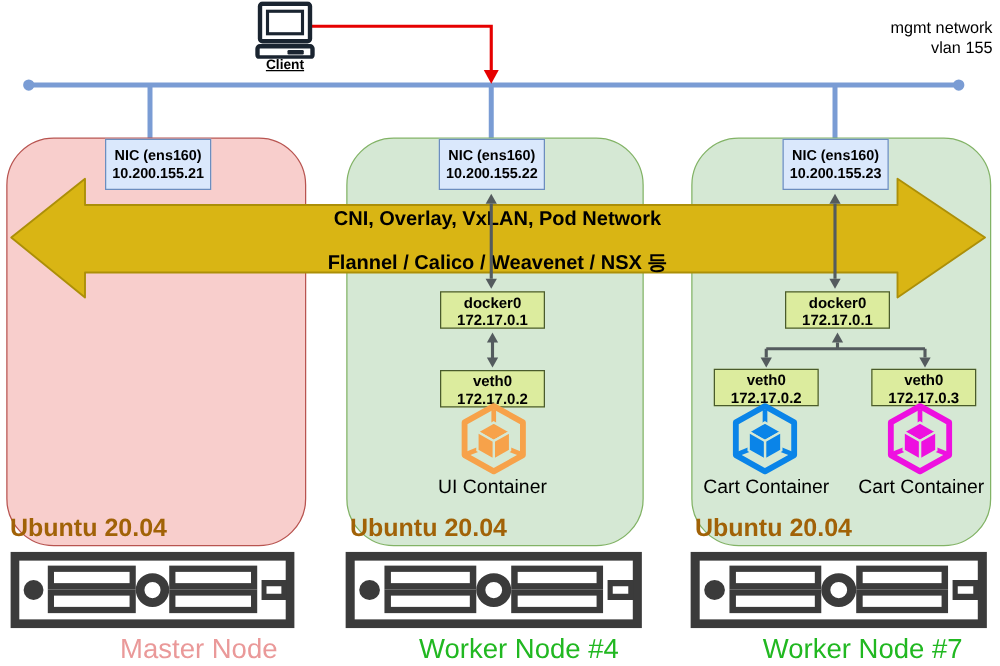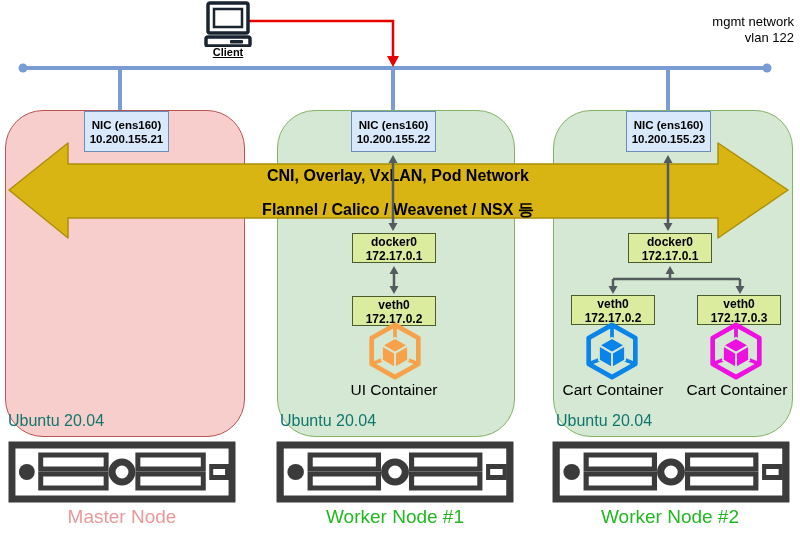--- a/index.html
+++ b/index.html
@@ -15,22 +15,22 @@
 
   .nic-box { position:absolute; top:111px; width:85px; height:41px; background:var(--nic_fill);
     border:1px solid var(--nic_border); z-index:5; text-align:center; font-weight:bold;
     font-size:11.5px; line-height:14px; padding-top:6px; color:#000; }
   .small-box { position:absolute; width:84px; height:30px; background:var(--bridge_fill);
     border:1px solid var(--bridge_border); z-index:5; text-align:center; font-weight:bold;
     font-size:12px; line-height:14px; padding-top:1px; color:#000; }
 
   .overlay-text { position:absolute; left:0; width:796px; text-align:center; z-index:4;
     font-weight:bold; font-size:16px; color:#000; }
-  .ubuntu { position:absolute; z-index:5; font-weight:normal; font-size:16px; color:#0f766e; }
-  .node-label { position:absolute; top:506px; width:200px; text-align:center; font-size:19px; z-index:5; }
+  .ubuntu { position:absolute; z-index:5; font-weight:bold; font-size:20px; color:#a16207; }
+  .node-label { position:absolute; top:506px; width:200px; text-align:right; font-size:22px; z-index:5; }
   .node-label.master { left:22px; color:var(--master_label); }
   .node-label.worker { color:var(--worker_label); }
   .container-label { position:absolute; top:381px; text-align:center; font-weight:normal; font-size:15.5px; color:#000; z-index:5; }
   .mgmt { position:absolute; right:6px; top:14px; text-align:right; font-size:13px; line-height:16px; color:#000; z-index:2; }
   .client-label { position:absolute; left:200px; top:46px; width:56px; text-align:center; font-weight:bold; font-size:11px; color:#000; z-index:2;text-decoration:underline; }
   .icon-svg { position:absolute; z-index:5; }
 </style>
 </head>
 <body>
 
@@ -75,21 +75,21 @@
   <svg class="icon-svg z2" style="left:203px; top:1px; color:var(--client_icon)" width="50" height="46" viewBox="0 0 50 46">
     <rect x="5" y="2" width="40" height="30" rx="2" fill="#fff" stroke="currentColor" stroke-width="3.5"></rect>
     <rect x="11" y="8" width="28" height="18" fill="#fff" stroke="currentColor" stroke-width="2.5"></rect>
     <rect x="3" y="36" width="44" height="9" rx="2" fill="#fff" stroke="currentColor" stroke-width="3.5"></rect>
     <rect x="27" y="39" width="13" height="3.5" rx="1" fill="currentColor"></rect>
   </svg>
   <div class="client-label">Client</div>
 
   <div class="mgmt">
     <div>mgmt network</div>
-    <div>vlan 122</div>
+    <div>vlan 155</div>
   </div>
 
   <div class="node-box master"></div>
   <div class="node-box worker1"></div>
   <div class="node-box worker2"></div>
 
   <svg class="layer z3">
     <polygon points="9,190 68,143 68,164 718,164 718,143 788,190 718,238 718,218 68,218 68,238" style="fill:var(--overlay_fill); stroke:var(--overlay_border)" stroke-width="1.5" stroke-linejoin="round"></polygon>
   </svg>
   <div class="overlay-text" style="top:200px">Flannel / Calico / Weavenet / NSX 등</div>
@@ -176,16 +176,16 @@
       <use href="#sym-server"></use>
     </svg>
   <svg class="icon-svg" style="left:276px; top:441px; color:var(--server_icon)" width="238" height="62" viewBox="0 0 230 62" preserveAspectRatio="none">
       <use href="#sym-server"></use>
     </svg>
   <svg class="icon-svg" style="left:552px; top:441px; color:var(--server_icon)" width="238" height="62" viewBox="0 0 230 62" preserveAspectRatio="none">
       <use href="#sym-server"></use>
     </svg>
 
   <div class="node-label master">Master Node</div>
-  <div class="node-label worker" style="left:295px">Worker Node #1</div>
-  <div class="node-label worker" style="left:570px">Worker Node #2</div>
+  <div class="node-label worker" style="left:295px">Worker Node #4</div>
+  <div class="node-label worker" style="left:570px">Worker Node #7</div>
 
 </div>
 
 </body></html>

